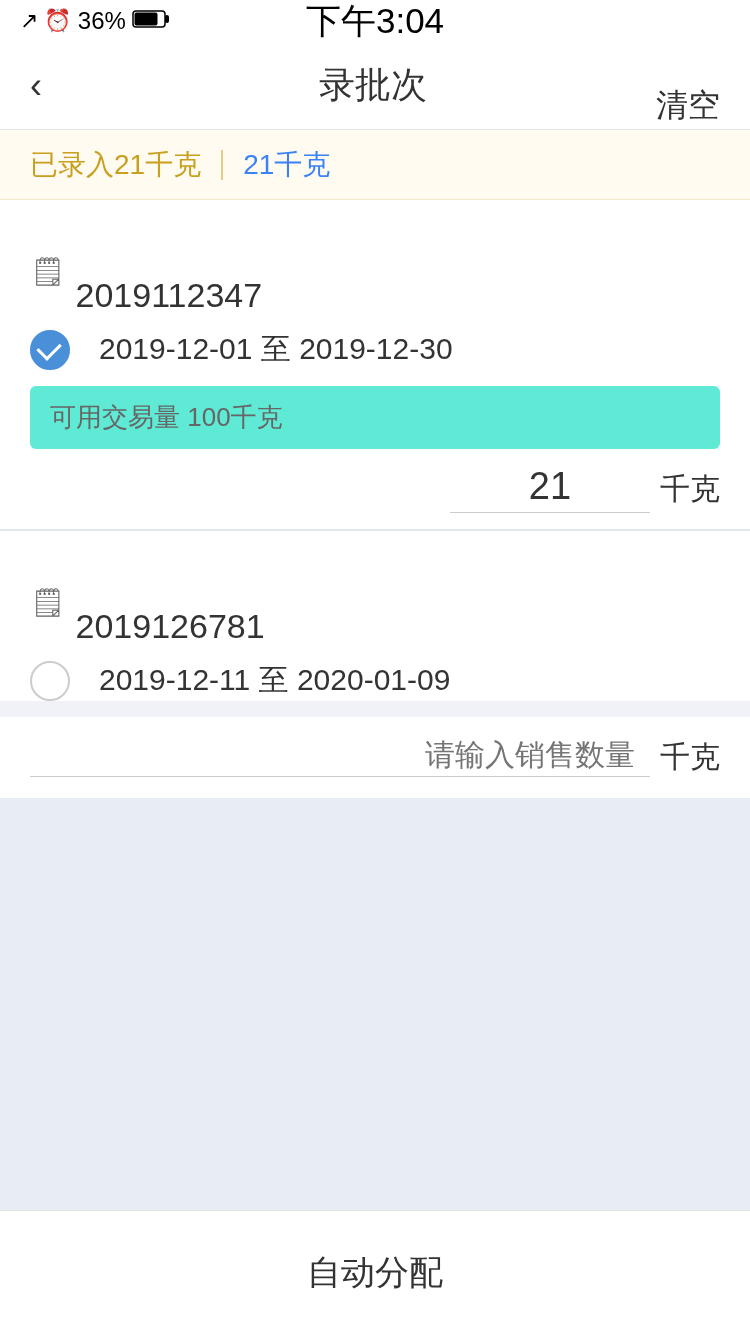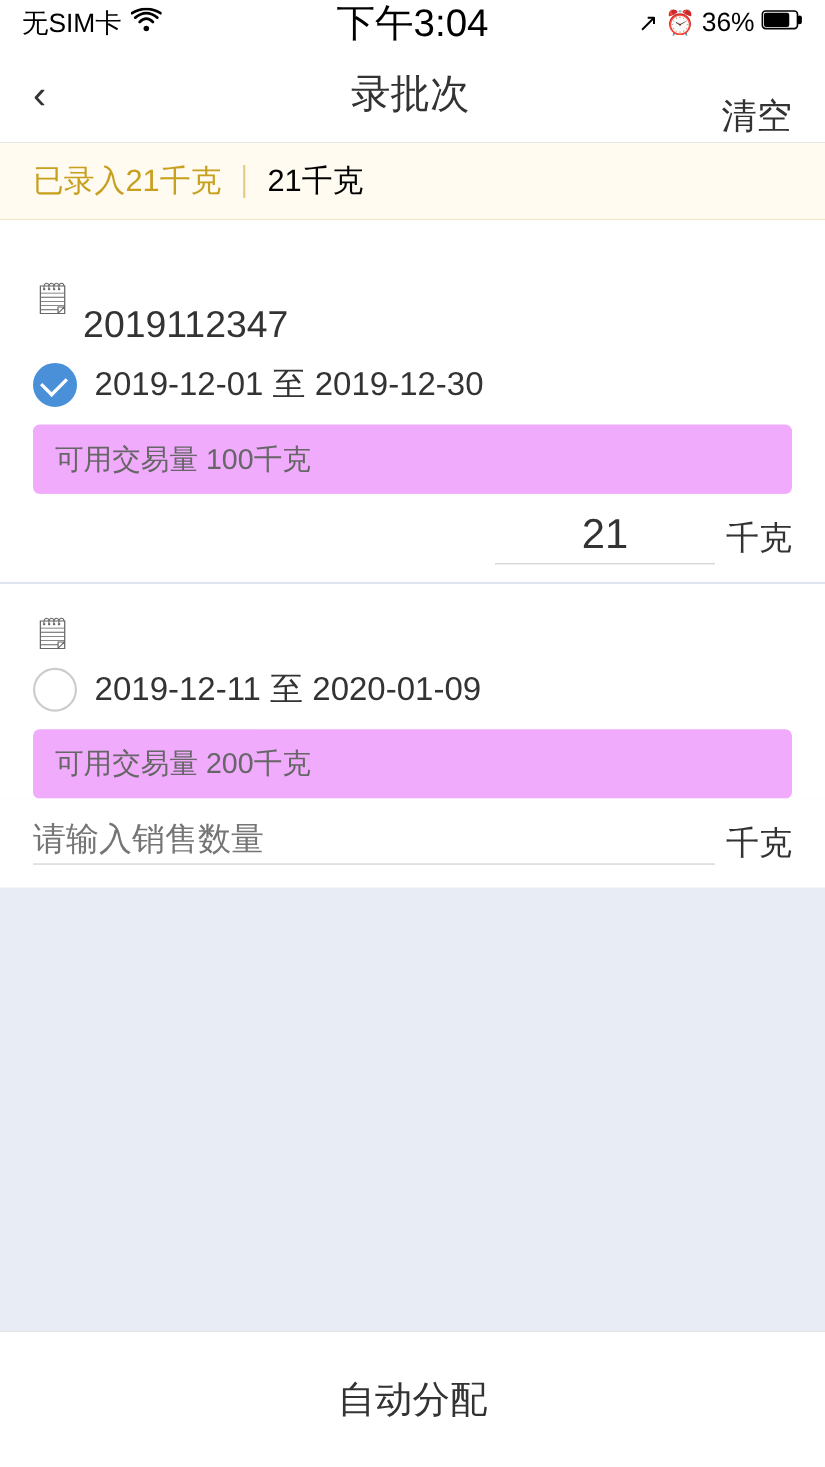--- a/index.html
+++ b/index.html
@@ -91,21 +91,21 @@
       font-weight: 500;
     }
     .info-divider {
       width: 2px;
       height: 30px;
       background: #c8a020;
       opacity: 0.5;
     }
     .info-value {
       font-size: 28px;
-      color: #000000;
+      color: #3b82f6;
       font-weight: 500;
     }
 
     
     .card {
       background: #fff;
       margin: 0;
       padding: 28px 30px 0 30px;
     }
     .card-header {
@@ -120,21 +120,21 @@
       font-weight: 500;
       margin-top: 48px;
     }
     .card-doc-icon {
       color: #666;
       font-size: 28px;
     }
     .card-date-row {
       display: flex;
       align-items: center;
-      gap: 16px;
+      gap: 29px;
       margin-bottom: 16px;
     }
     .radio-circle {
       width: 40px;
       height: 40px;
       border-radius: 50%;
       border: 2px solid #ccc;
       background: #fff;
       display: flex;
       align-items: center;
@@ -152,21 +152,21 @@
       border-left: 3px solid #fff;
       border-bottom: 3px solid #fff;
       transform: rotate(-45deg) translateY(-2px);
       display: block;
     }
     .card-date {
       font-size: 30px;
       color: #333;
     }
     .card-available {
-      background: #f0abfc;
+      background: #5eead4;
       border-radius: 6px;
       padding: 14px 20px;
       font-size: 26px;
       color: #666;
       margin-bottom: 0;
     }
 
     
     .quantity-row {
       display: flex;
@@ -214,21 +214,21 @@
       padding: 20px 30px;
       background: #fff;
       gap: 10px;
     }
     .input-placeholder {
       font-size: 30px;
       color: #bbb;
       border: none;
       outline: none;
       background: transparent;
-      text-align: left;
+      text-align: right;
       flex: 1;
       font-family: inherit;
     }
     .input-underline {
       display: flex;
       align-items: center;
       border-bottom: 1px solid #ccc;
       padding-bottom: 4px;
       flex: 1;
       justify-content: flex-end;
@@ -275,32 +275,20 @@
       cursor: pointer;
       display: flex;
       align-items: center;
       justify-content: center;
     }
   </style>
 </head>
 <body>
 
 <div class="status-bar">
-  <div class="status-left">
-    <span>无SIM卡</span>
-    <span>
-      <svg width="28" height="22" viewBox="0 0 28 22">
-        <path d="M14 18 Q14 18 14 18" stroke="#000" stroke-width="3" fill="none"></path>
-        <circle cx="14" cy="19" r="2.5" fill="#000"></circle>
-        <path d="M8 13 Q14 7 20 13" stroke="#000" stroke-width="2.5" fill="none" stroke-linecap="round"></path>
-        <path d="M4 9 Q14 1 24 9" stroke="#000" stroke-width="2.5" fill="none" stroke-linecap="round"></path>
-        <path d="M1 5 Q14 -3 27 5" stroke="#000" stroke-width="2.5" fill="none" stroke-linecap="round"></path>
-      </svg>
-    </span>
-  </div>
   <div class="status-center">下午3:04</div>
   <div class="status-right">
     <span style="font-size:22px;">↗</span>
     <span style="font-size:22px;">⏰</span>
     <span>36%</span>
     <span>
       <svg width="38" height="20" viewBox="0 0 38 20">
         <rect x="1" y="2" width="32" height="16" rx="3" ry="3" stroke="#000" stroke-width="1.5" fill="none"></rect>
         <rect x="33" y="6" width="4" height="8" rx="2" fill="#000"></rect>
         <rect x="2.5" y="3.5" width="23" height="13" rx="2" fill="#000"></rect>
@@ -338,26 +326,26 @@
     <span class="quantity-value">21</span>
   </div>
   <span class="quantity-unit">千克</span>
 </div>
 
 <div class="section-divider"></div>
 
 <div class="card2">
   <div class="card-header">
     <span class="card-doc-icon">🗒</span>
+    <span class="card-id">2019126781</span>
   </div>
   <div class="card-date-row">
     <div class="radio-circle"></div>
     <span class="card-date">2019-12-11 至 2020-01-09</span>
   </div>
-  <div class="card-available">可用交易量 200千克</div>
 </div>
 
 <div class="input-row">
   <div class="input-underline">
     <input class="input-placeholder" type="number" placeholder="请输入销售数量" style="">
   </div>
   <span class="input-unit">千克</span>
 </div>
 
 <div class="empty-area" style="min-height: 430px;"></div>

